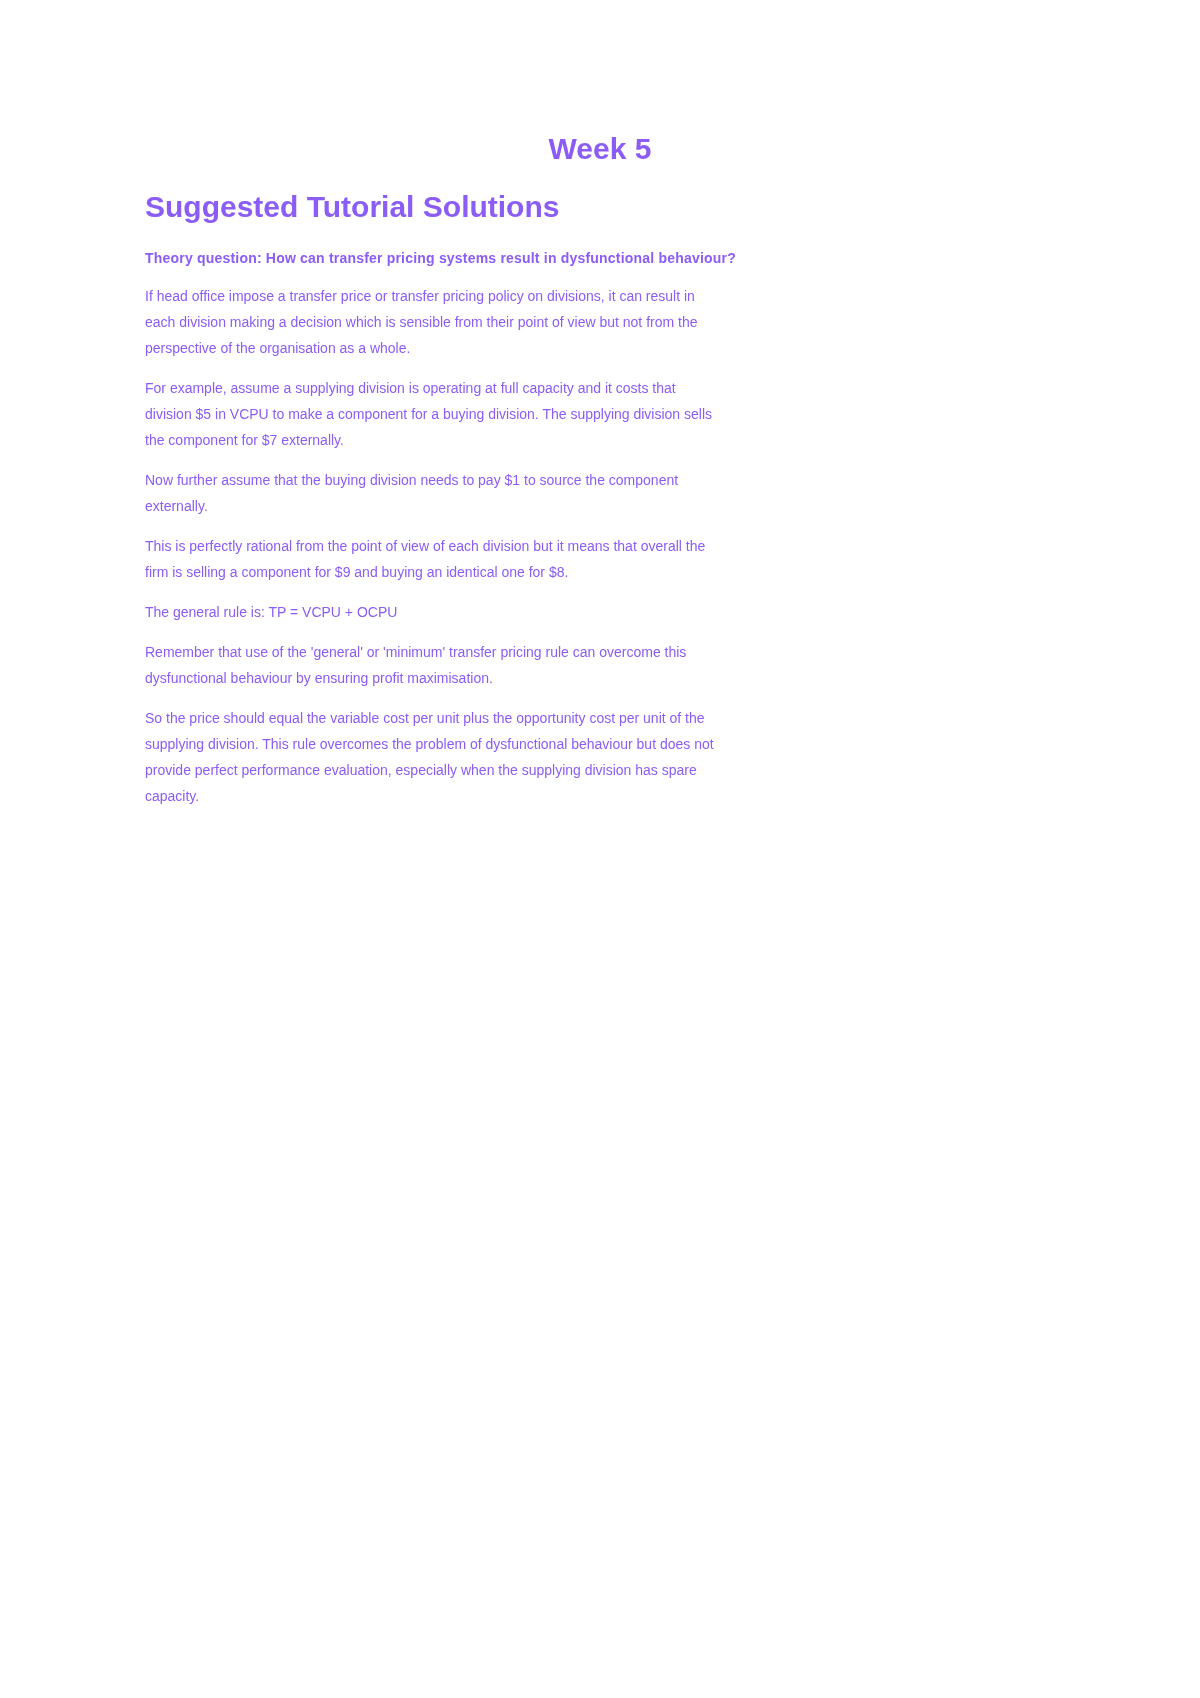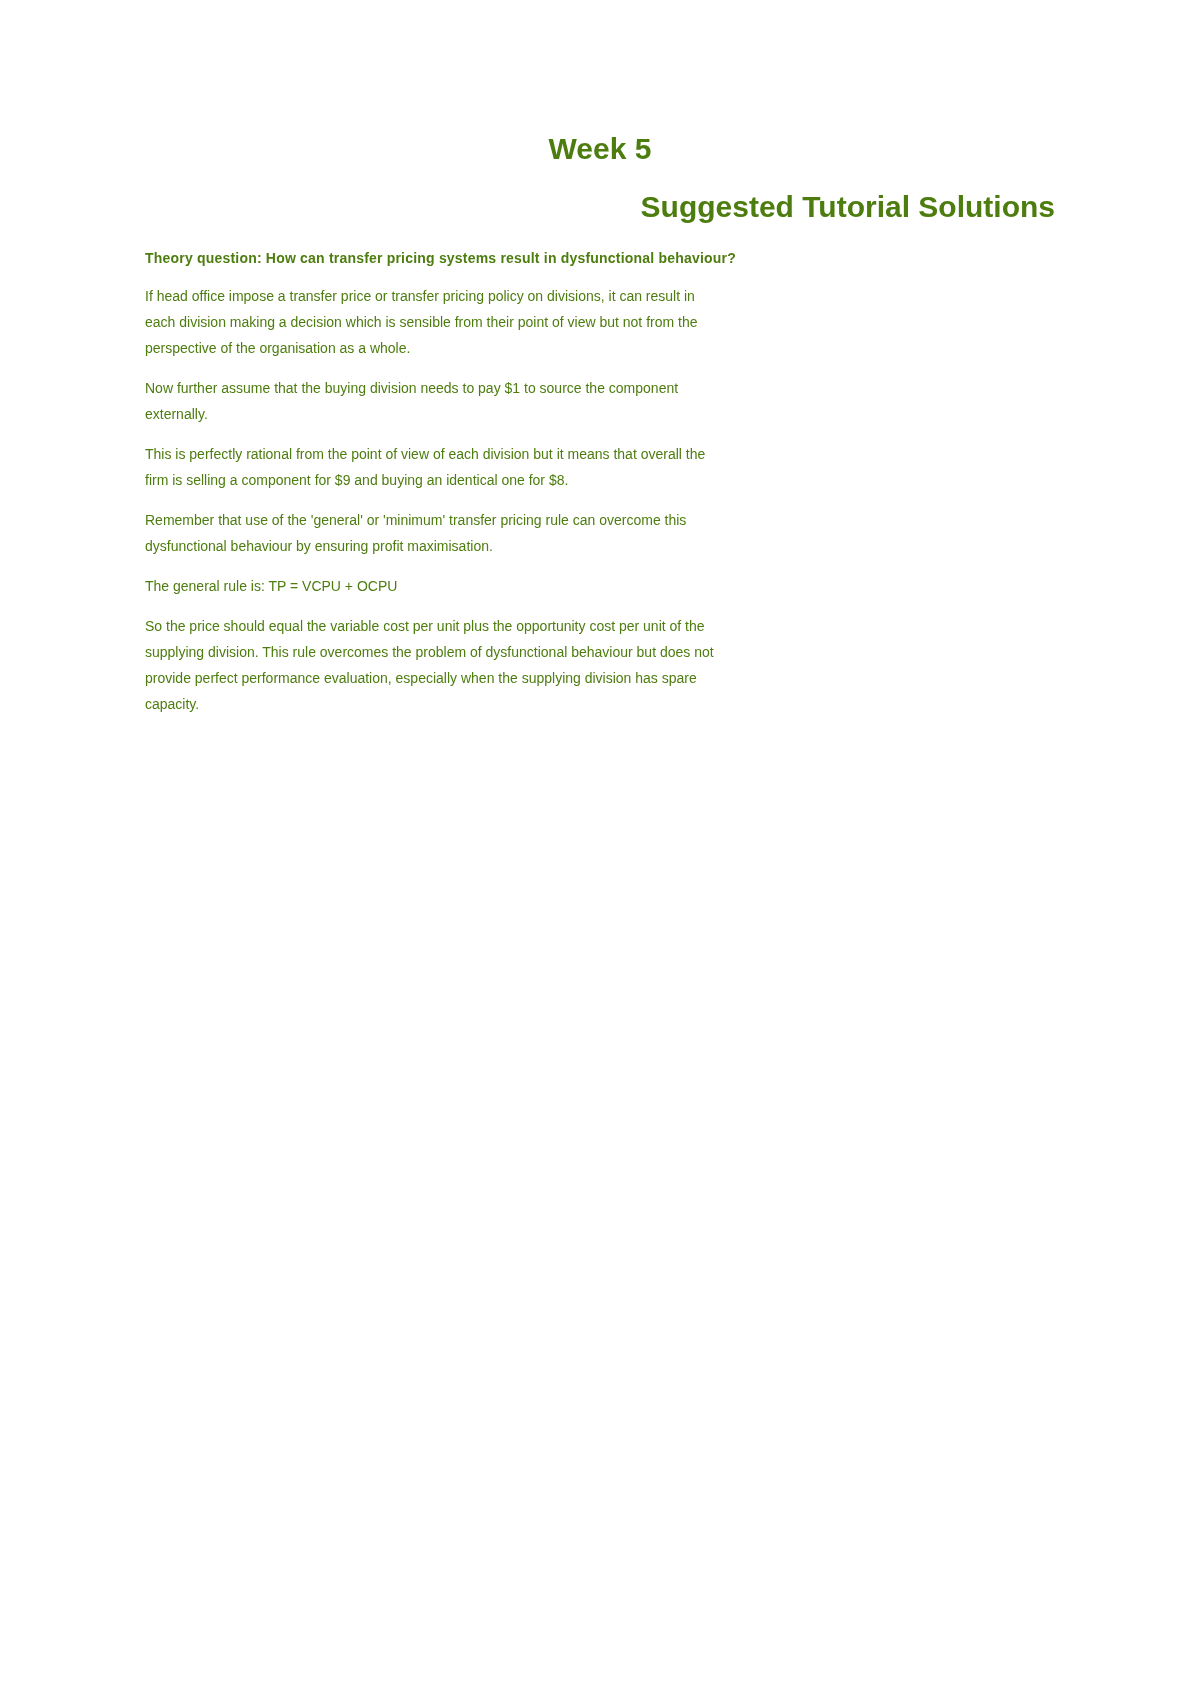--- a/index.html
+++ b/index.html
@@ -5,38 +5,38 @@
   html, body {
     margin: 0;
     padding: 0;
     background: #ffffff;
   }
   .page {
     position: relative;
     width: 1200px;
     min-height: 1698px;
     background: #ffffff;
-    color: #4d7c0f;
+    color: #8b5cf6;
     font-family: "Liberation Sans", "DejaVu Sans", sans-serif;
     box-sizing: border-box;
     padding: 131px 145px 60px 145px;
     -webkit-font-smoothing: antialiased;
   }
   .doc-title {
     font-size: 30px;
     line-height: 36px;
     font-weight: bold;
     text-align: center;
     margin: 0 0 22px 0;
   }
   .doc-subtitle {
     font-size: 30px;
     line-height: 36px;
     font-weight: bold;
-    text-align: right;
+    text-align: left;
     margin: 0 0 20px 0;
   }
   .question-heading {
     font-size: 14px;
     line-height: 26px;
     font-weight: bold;
     letter-spacing: 0.2px;
     margin: 0 0 12px 0;
   }
   .body-para {
@@ -55,31 +55,34 @@
   <h1 class="doc-title">Week 5</h1>
 
   <h1 class="doc-subtitle">Suggested Tutorial Solutions</h1>
 
   <h2 class="question-heading">Theory question: How can transfer pricing systems result in dysfunctional behaviour?</h2>
 
   <p class="body-para">If head office impose a transfer price or transfer pricing policy on divisions, it can result in
 each division making a decision which is sensible from their point of view but not from the
 perspective of the organisation as a whole.</p>
 
+  <p class="body-para">For example, assume a supplying division is operating at full capacity and it costs that
+division $5 in VCPU to make a component for a buying division. The supplying division sells
+the component for $7 externally.</p>
 
   <p class="body-para">Now further assume that the buying division needs to pay $1 to source the component
 externally.</p>
 
 
   <p class="body-para">This is perfectly rational from the point of view of each division but it means that overall the
 firm is selling a component for $9 and buying an identical one for $8.</p>
 
+  <p class="body-para">The general rule is: TP = VCPU + OCPU</p>
+
   <p class="body-para">Remember that use of the 'general' or 'minimum' transfer pricing rule can overcome this
 dysfunctional behaviour by ensuring profit maximisation.</p>
-
-  <p class="body-para">The general rule is: TP = VCPU + OCPU</p>
 
   <p class="body-para">So the price should equal the variable cost per unit plus the opportunity cost per unit of the
 supplying division. This rule overcomes the problem of dysfunctional behaviour but does not
 provide perfect performance evaluation, especially when the supplying division has spare
 capacity.</p>
 
 </div>
 
 </body></html>

